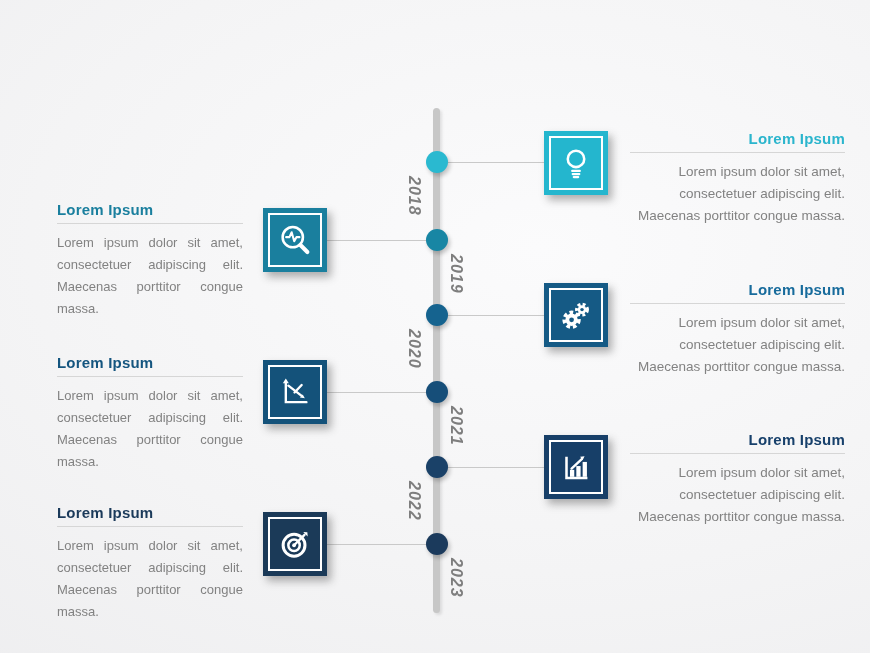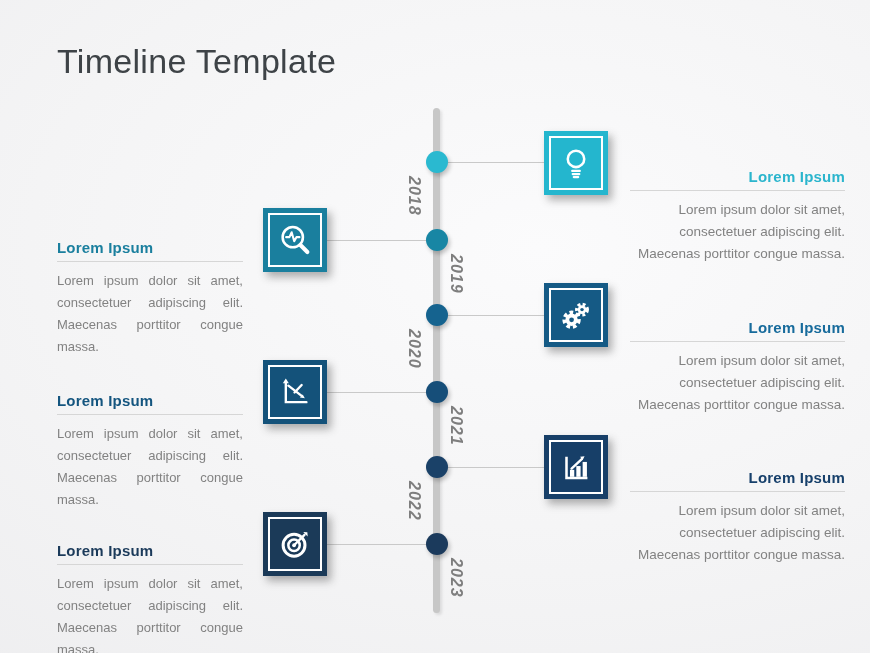--- a/index.html
+++ b/index.html
@@ -52,38 +52,37 @@
   .tile::before { content:""; position:absolute; inset:5px; border:2px solid #ffffff; }
   .tile svg { position:relative; z-index:1; }
   .t0{left:544px;top:131px;background:#24b6ce}
   .t1{left:263px;top:208px;background:#1a7f9e}
   .t2{left:544px;top:283px;background:#155a85}
   .t3{left:263px;top:360px;background:#14527a}
   .t4{left:544px;top:435px;background:#173f68}
   .t5{left:263px;top:512px;background:#1b3a58}
 
   
-  .entry { position:absolute;margin-top:38px; }
+  .entry { position:absolute; }
   .entry h3 { font-size:15px; font-weight:bold; letter-spacing:.2px; }
   .entry .divider { border-top:1px solid #d6d6d6; margin-top:5px; }
   .entry p { margin-top:8px; font-size:13px; line-height:22px; color:#828282; }
   .entry.left  { left:57px;  width:186px; text-align:left; }
   .entry.left p { text-align:justify; }
   .entry.right { left:630px; width:215px; text-align:right; }
   .entry.right p { font-size:13.5px; }
   .e0{top:130px}.e1{top:201px}.e2{top:281px}.e3{top:354px}.e4{top:431px}.e5{top:504px}
   .e0 h3{color:#2bb5cd}.e1 h3{color:#1a7f9e}.e2 h3{color:#176b9c}
   .e3 h3{color:#14557f}.e4 h3{color:#17406b}.e5 h3{color:#1b3a5a}
 </style>
 </head>
 <body>
 
 <div class="canvas">
 
-  <h1 class="title">Timeline Template</h1>
 
   <div class="tl-line"></div>
 
   <span class="dot d0"></span>
   <span class="dot d1"></span>
   <span class="dot d2"></span>
   <span class="dot d3"></span>
   <span class="dot d4"></span>
   <span class="dot d5"></span>
 

